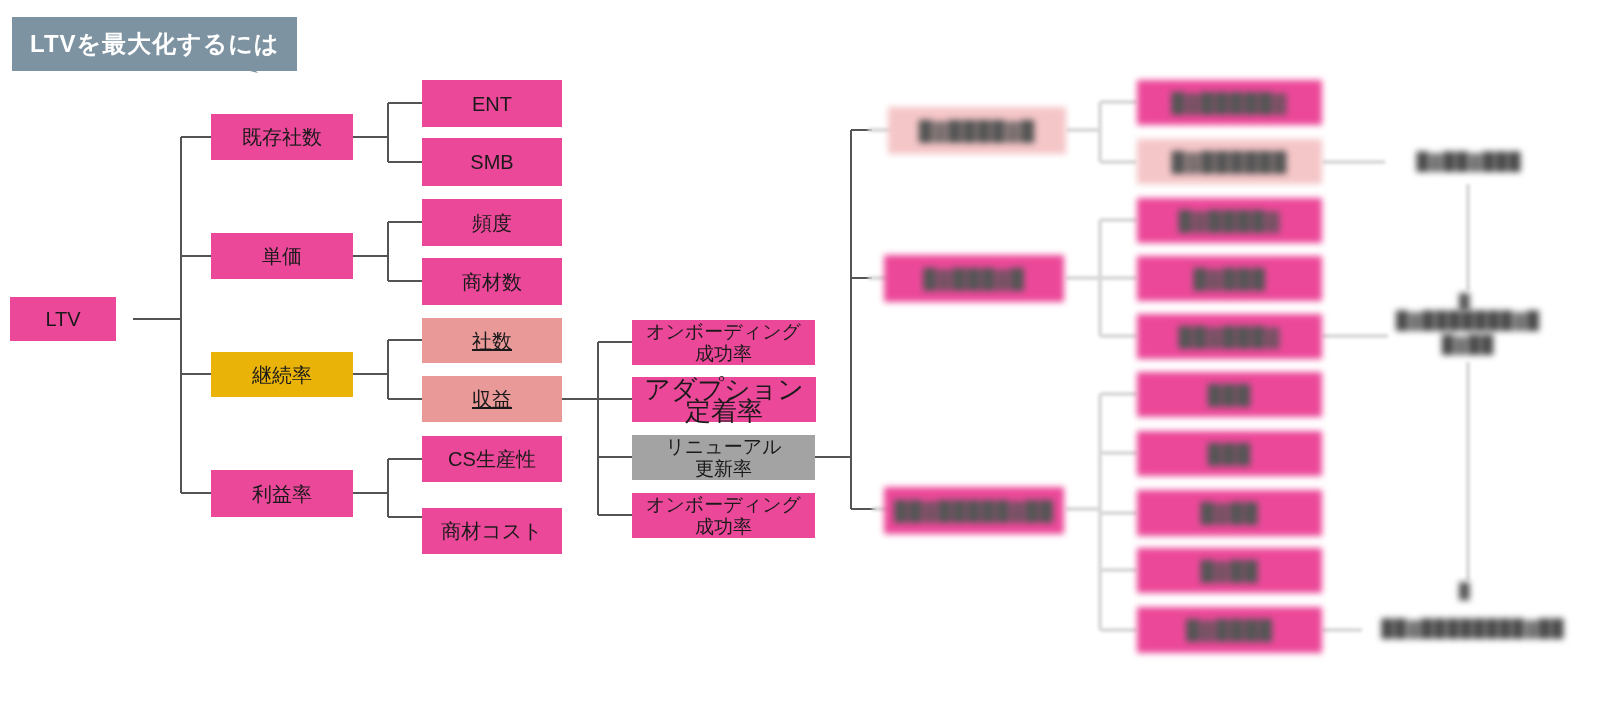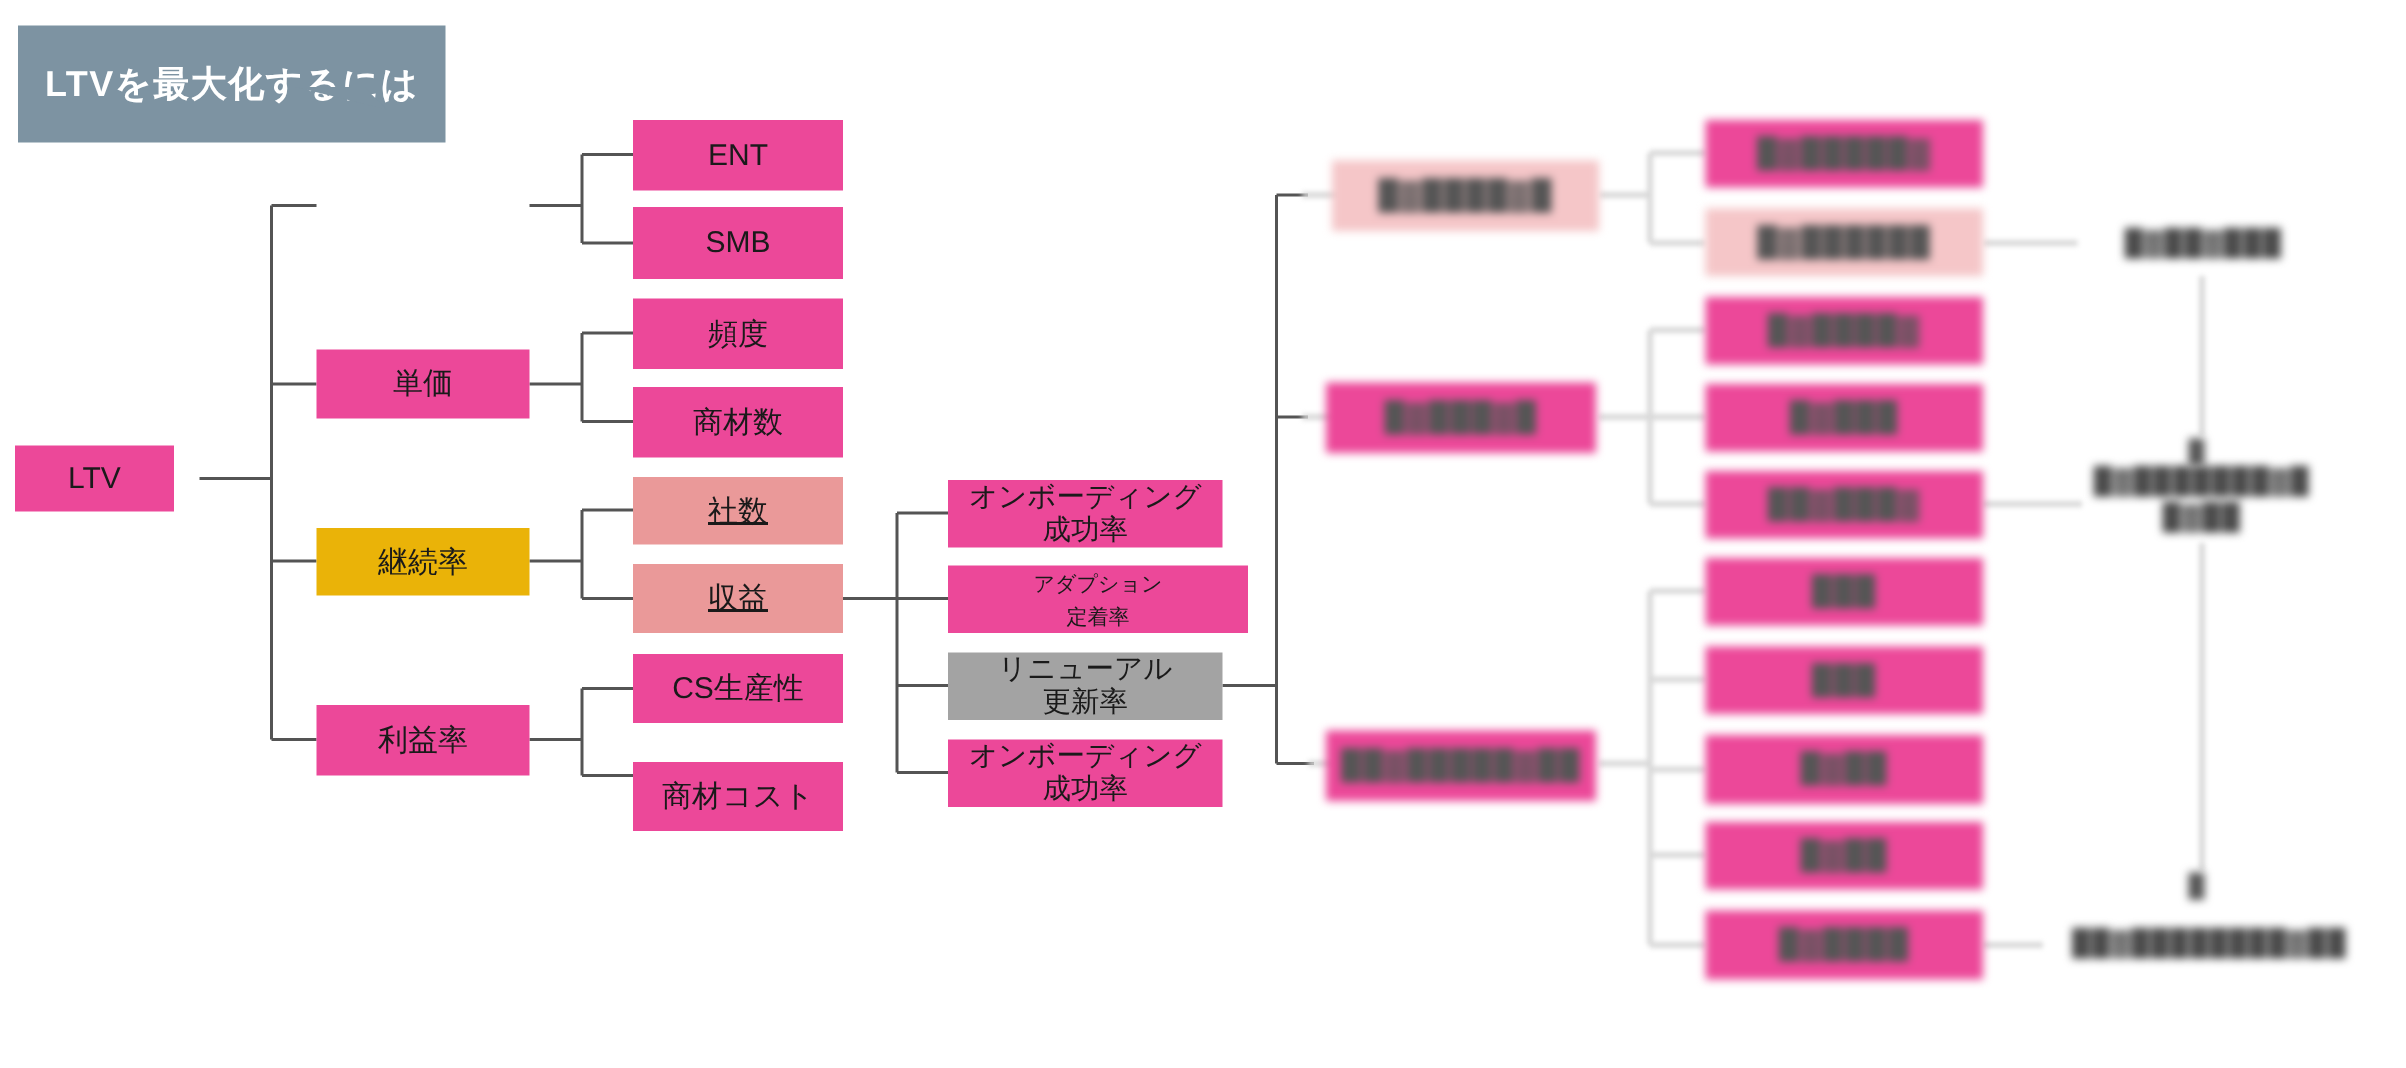--- a/index.html
+++ b/index.html
@@ -24,21 +24,21 @@
     position:absolute;display:flex;align-items:center;justify-content:center;
     text-align:center;filter:blur(3px);color:#4a4a4a;font-size:17px;
     line-height:24px;letter-spacing:1px;white-space:pre-line;
   }
   .marker{
     position:absolute;filter:blur(3px);color:#555555;font-size:15px;line-height:18px;
   }
   .badge{
     position:absolute;left:12px;top:17px;height:46px;display:flex;align-items:center;
     background:#7d93a2;color:#ffffff;font-weight:bold;font-size:24px;
-    padding:16px 18px;letter-spacing:1px;
+    padding:4px 18px;letter-spacing:1px;
   }
   .badge-tail{
     position:absolute;left:197px;top:58px;width:61px;height:15px;background:#7d93a2;
     clip-path:polygon(0% 0%, 100% 100%, 75% 0%);
   }
 </style>
 </head>
 <body>
 
 <div class="stage">
@@ -63,36 +63,37 @@
     </g>
   </svg>
 
   <div class="badge">
     <span>LTVを最大化するには</span>
   </div>
   <div class="badge-tail"></div>
 
   <div class="node gray" style="left:10px;top:297px;width:106px;height:44px">LTV</div>
 
+  <div class="node gray" style="left:211px;top:114px;width:142px;height:46px">既存社数</div>
   <div class="node gray" style="left:211px;top:233px;width:142px;height:46px">単価</div>
   <div class="node red" style="left:211px;top:352px;width:142px;height:45px">継続率</div>
   <div class="node gray" style="left:211px;top:470px;width:142px;height:47px">利益率</div>
 
   <div class="node gray" style="left:422px;top:80px;width:140px;height:47px">ENT</div>
   <div class="node gray" style="left:422px;top:138px;width:140px;height:48px">SMB</div>
   <div class="node gray" style="left:422px;top:199px;width:140px;height:47px">頻度</div>
   <div class="node gray" style="left:422px;top:258px;width:140px;height:47px">商材数</div>
   <div class="node pink" style="left:422px;top:318px;width:140px;height:45px">社数</div>
   <div class="node pink" style="left:422px;top:376px;width:140px;height:46px">収益</div>
   <div class="node gray" style="left:422px;top:436px;width:140px;height:46px">CS生産性</div>
   <div class="node gray" style="left:422px;top:508px;width:140px;height:46px">商材コスト</div>
 
   <div class="node gray" style="left:632px;top:320px;width:183px;height:45px;font-size:19px">オンボーディング
 成功率</div>
-  <div class="node gray" style="left:632px;top:377px;width:200px;height:45px;font-size:14px">アダプション
+  <div class="node gray" style="left:632px;top:377px;width:184px;height:45px;font-size:26px">アダプション
 定着率</div>
   <div class="node lpink" style="left:632px;top:435px;width:183px;height:45px;font-size:19px">リニューアル
 更新率</div>
   <div class="node gray" style="left:632px;top:493px;width:183px;height:45px;font-size:19px">オンボーディング
 成功率</div>
 
   <div class="node blurbox lpink" style="left:888px;top:107px;width:178px;height:47px">█▓████▓█</div>
   <div class="node blurbox gray" style="left:884px;top:255px;width:180px;height:47px">█▓███▓█</div>
   <div class="node blurbox gray" style="left:884px;top:487px;width:180px;height:47px">██▓█████▓██</div>
 

